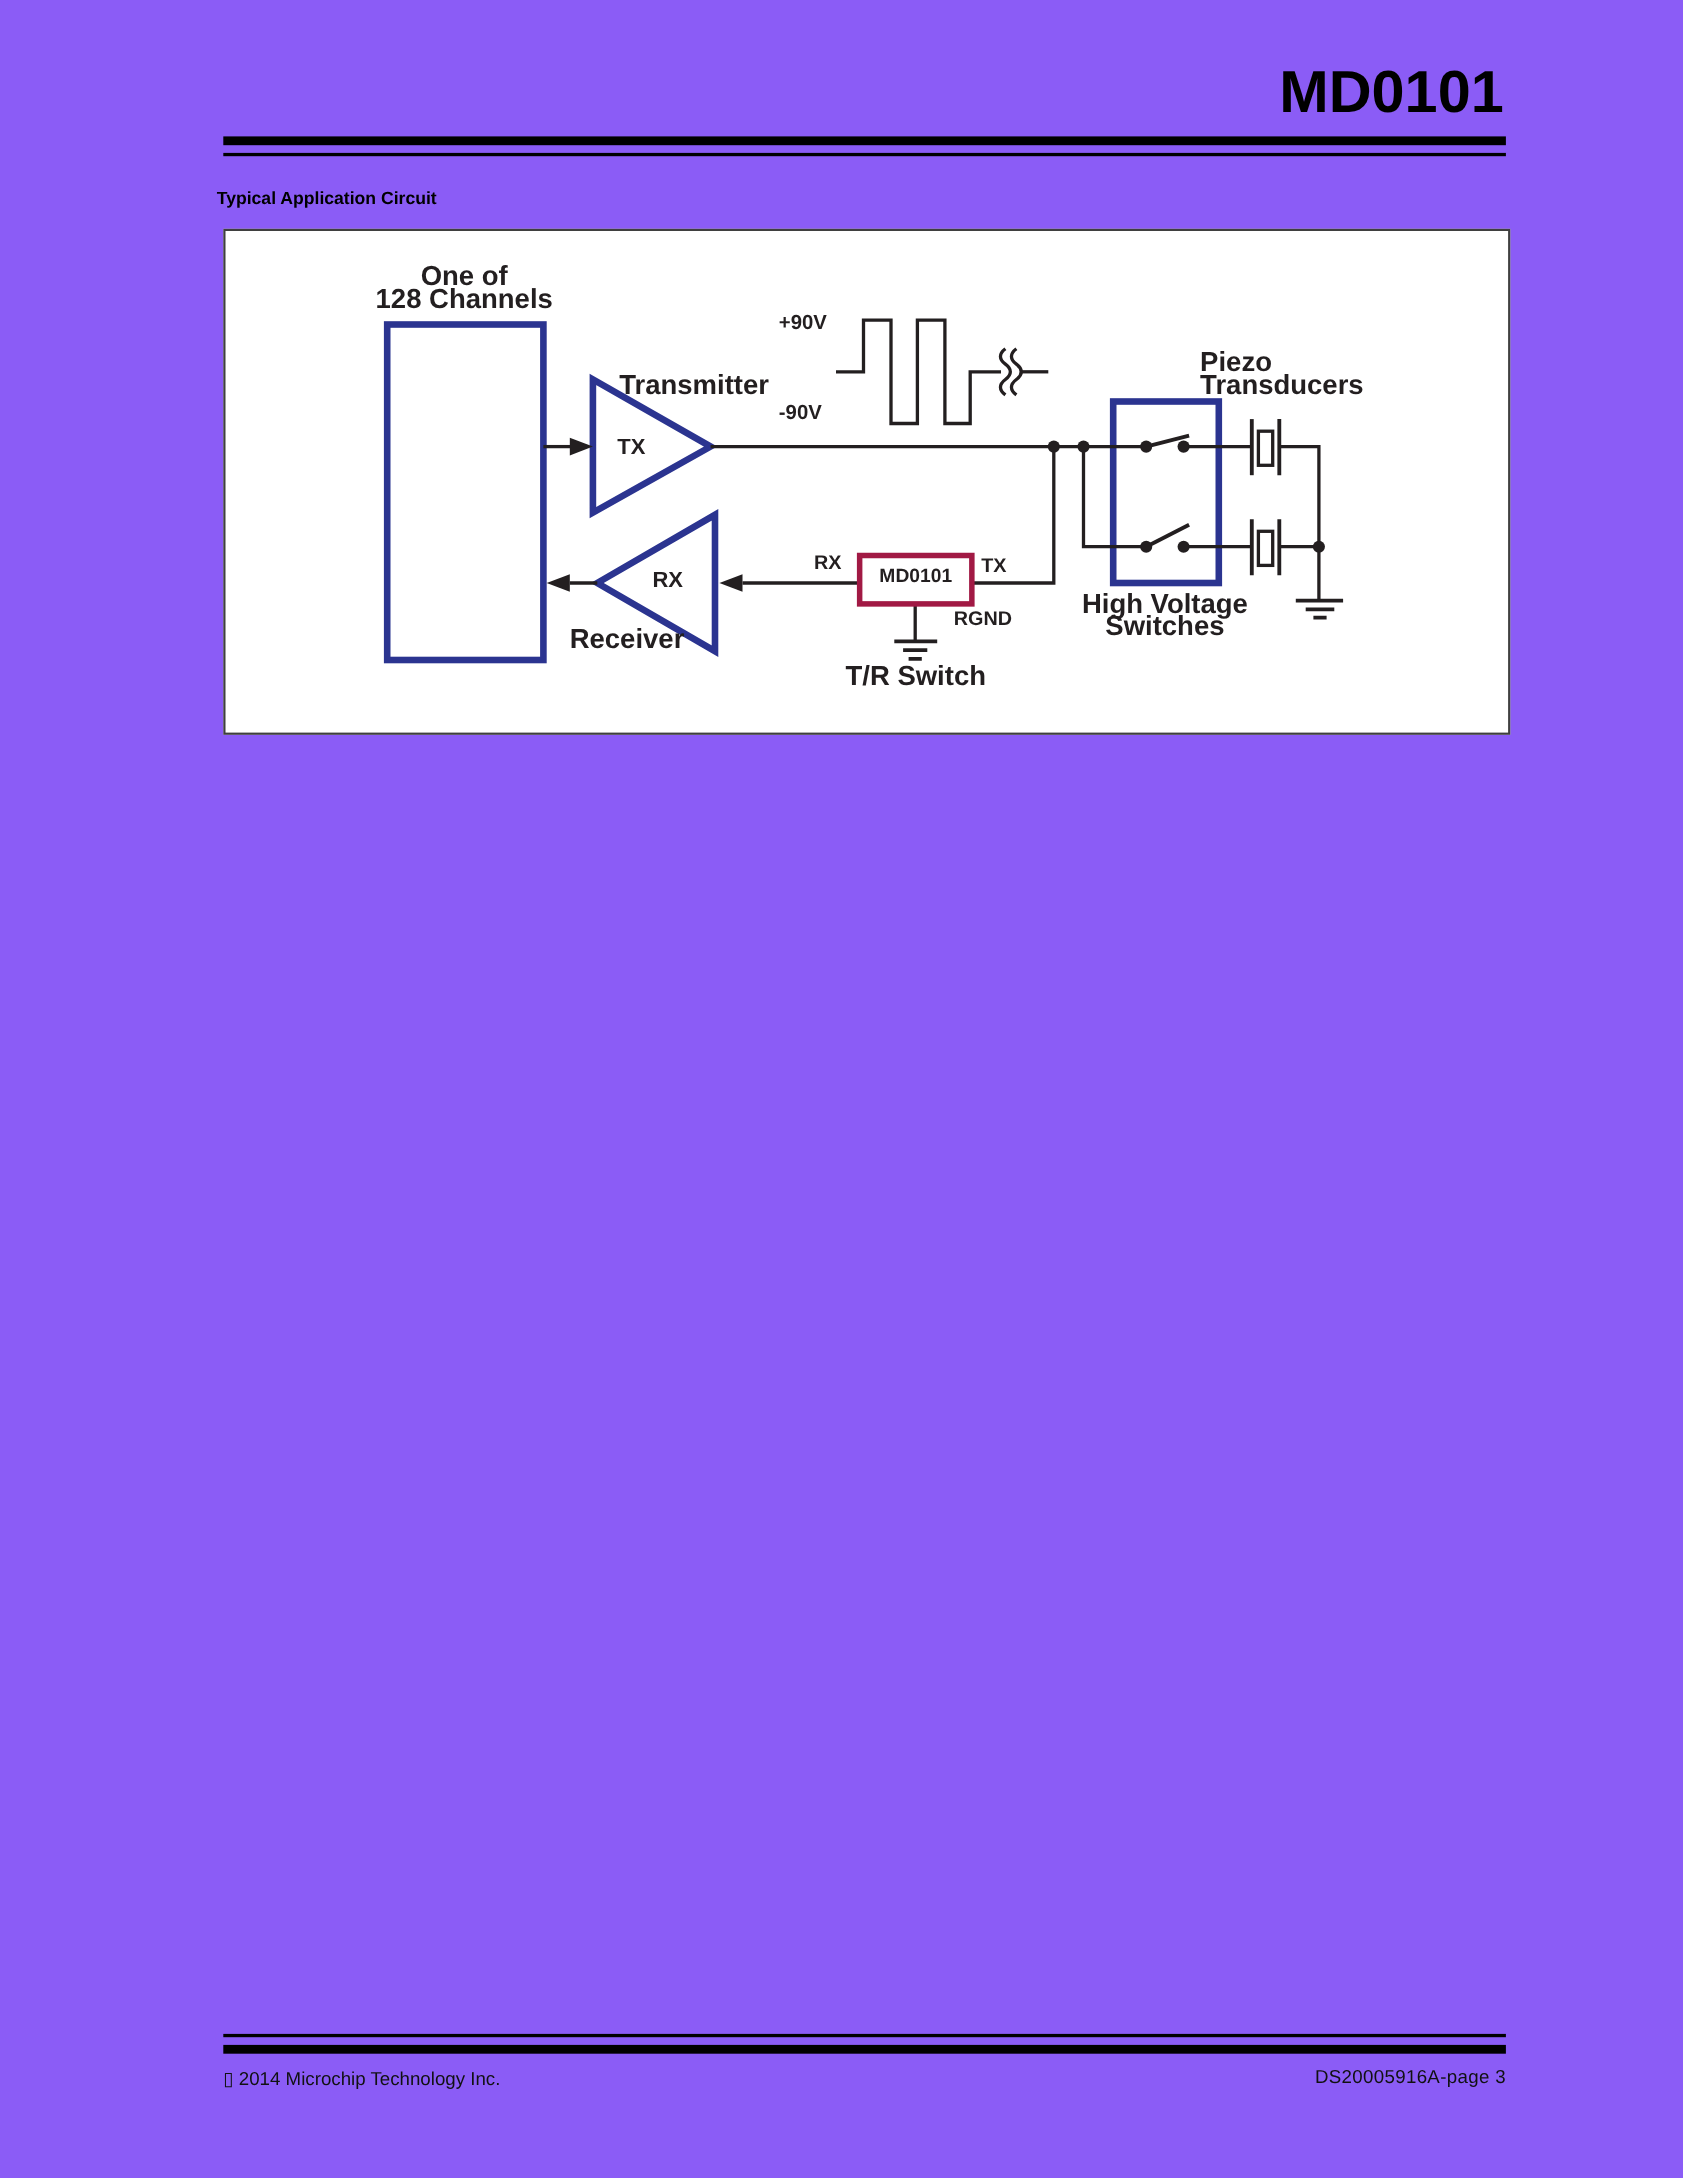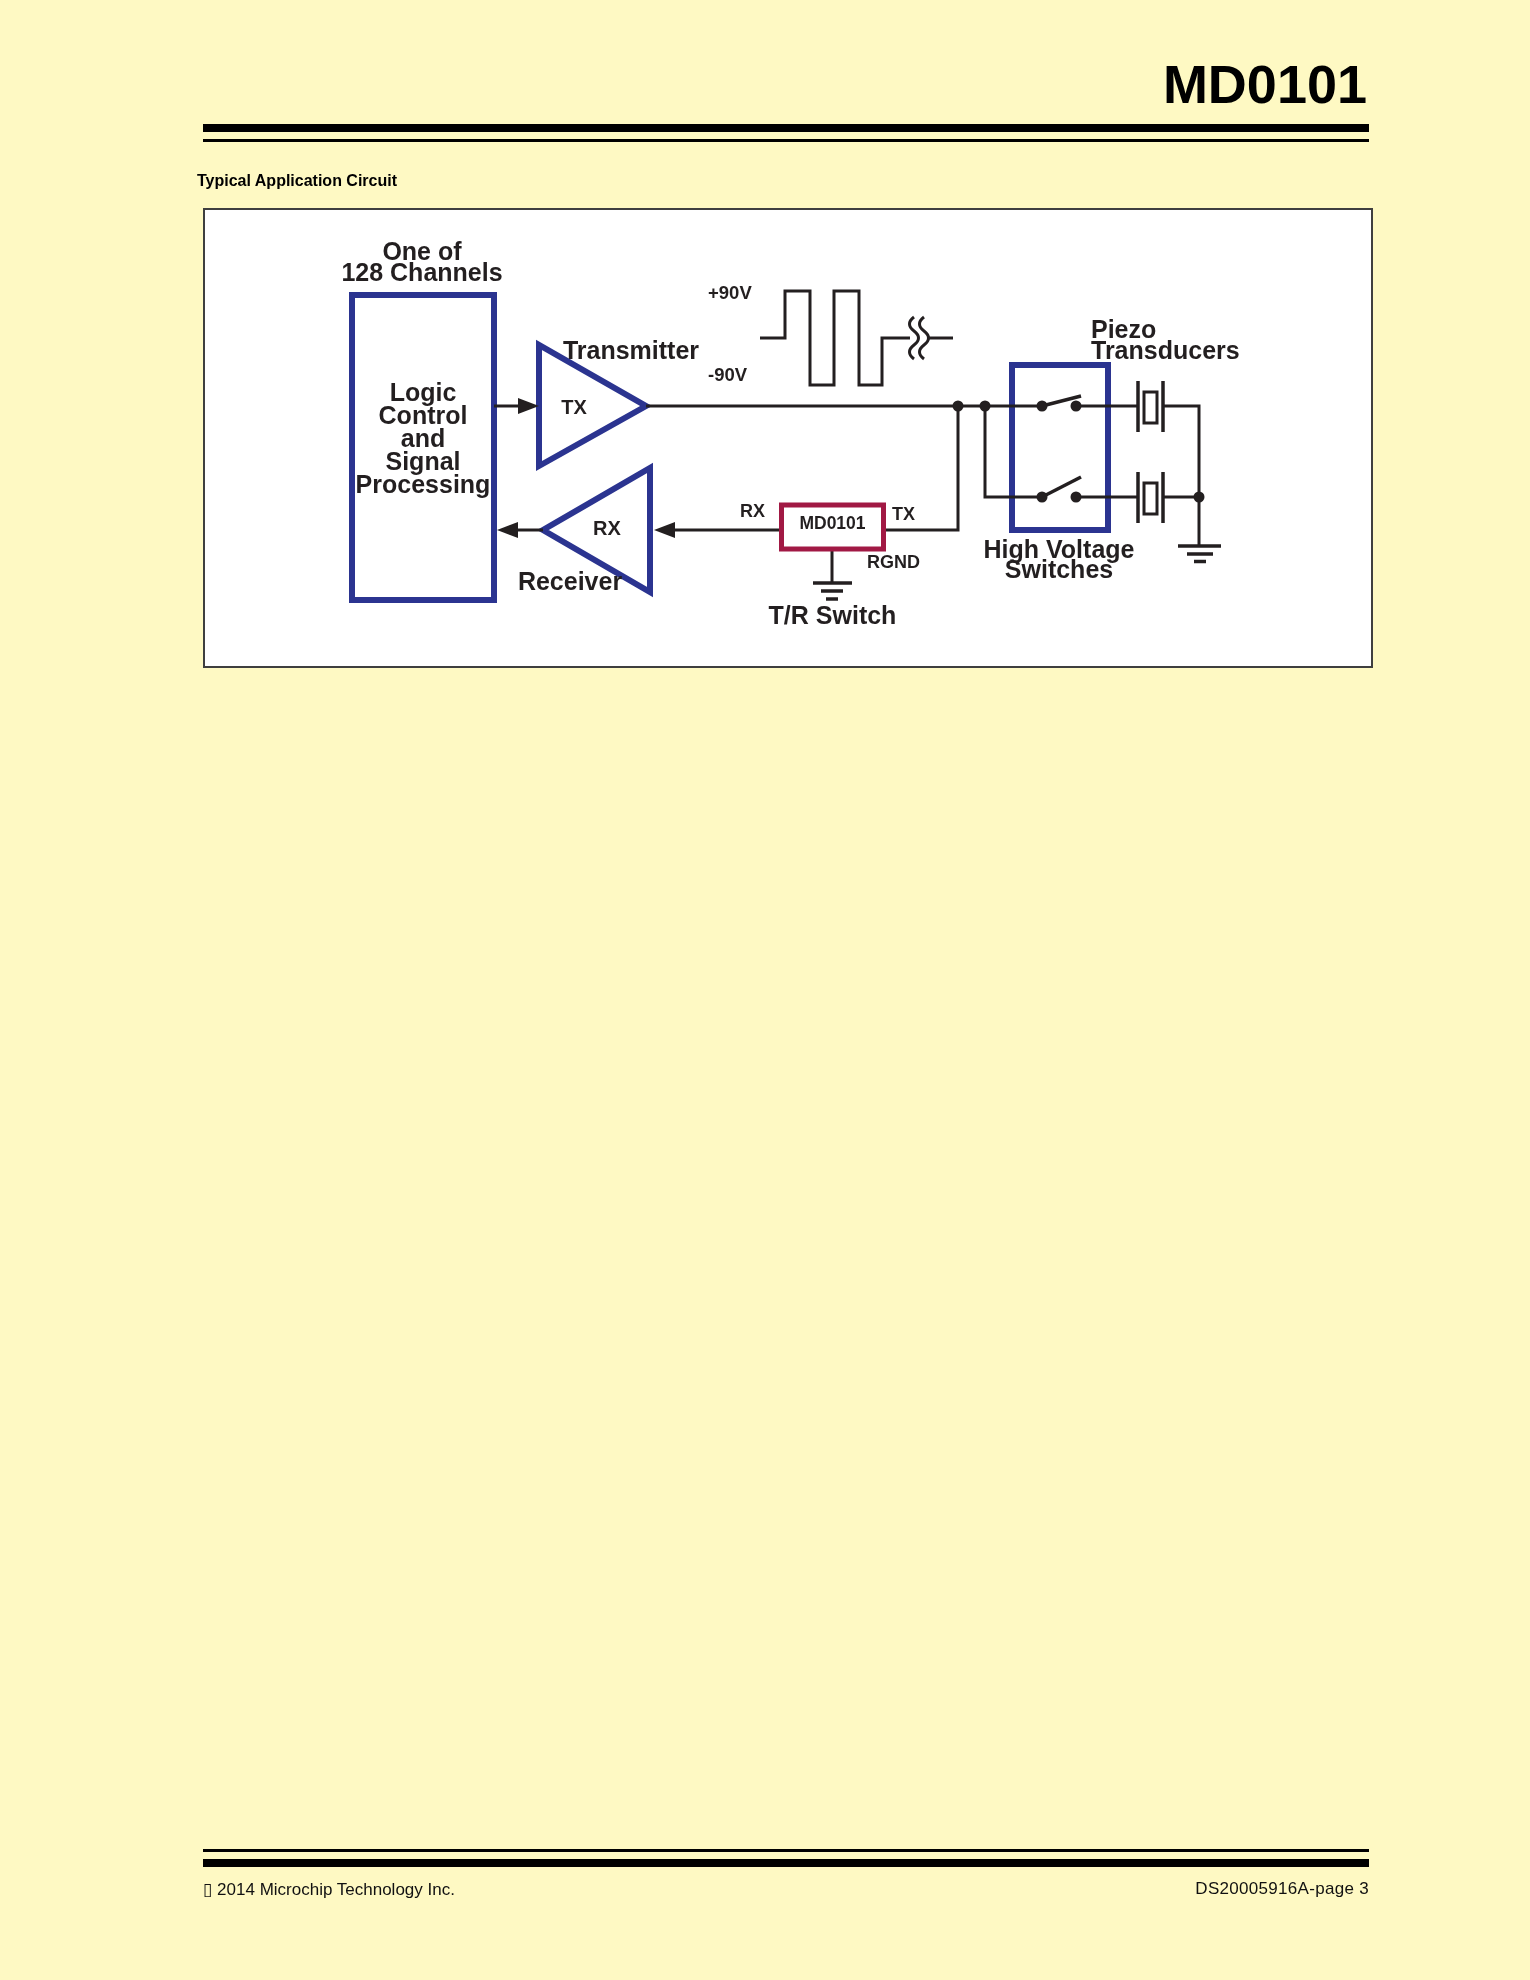--- a/index.html
+++ b/index.html
@@ -1,17 +1,17 @@
 <!DOCTYPE html>
 <html style="--blue: #2B3490; --red: #A11944; --line: #231F20;"><head>
 <meta charset="utf-8">
 <style>
   :root{ --blue:#2B3490; --red:#A11944; --line:#231F20; }
   html,body{margin:0;padding:0;background:#ffffff;}
-  .page{position:relative;width:1530px;height:1980px;background:#fef9c3;
+  .page{position:relative;width:1530px;height:1980px;background:#8b5cf6;
         font-family:"Liberation Sans",sans-serif;color:#1b1b1b;overflow:hidden;}
   .doc-title{position:absolute;top:57px;right:163px;font-size:54px;font-weight:bold;
              letter-spacing:0px;color:#000;line-height:1;}
   .rule{position:absolute;left:203px;width:1166px;background:#000;}
   .rule.thick{height:8px;}
   .rule.thin{height:3px;}
   .sec-heading{position:absolute;left:197px;top:172px;font-size:16px;font-weight:bold;color:#000;}
   .figure{position:absolute;left:203px;top:208px;width:1166px;height:456px;
           border:2px solid #3f3f3f;background:#fff;}
   .dlabel{position:absolute;font-weight:bold;color:var(--line);
@@ -117,27 +117,20 @@
         <line class="wire35" x1="621" y1="389" x2="633" y2="389"></line>
       </g>
     </svg>
 
     
     <div class="dlabel center" style="left:117px;top:31px;width:200px;">
       <div>One of</div>
       <div>128 Channels</div>
     </div>
 
-    <div class="dlabel center" style="left:118px;top:171px;width:200px;line-height:23px;">
-      <div>Logic</div>
-      <div>Control</div>
-      <div>and</div>
-      <div>Signal</div>
-      <div>Processing</div>
-    </div>
 
     <div class="dlabel center" style="left:331px;top:130px;width:190px;">Transmitter</div>
     <div class="dlabel center" style="left:334px;top:187px;width:70px;font-size:20px;">TX</div>
 
     <div class="dlabel center" style="left:367px;top:308px;width:70px;font-size:20px;">RX</div>
     <div class="dlabel center" style="left:290px;top:361px;width:150px;">Receiver</div>
 
     <div class="dlabel" style="left:503px;top:72px;font-size:18.5px;">+90V</div>
     <div class="dlabel" style="left:503px;top:154px;font-size:18.5px;">-90V</div>
 

